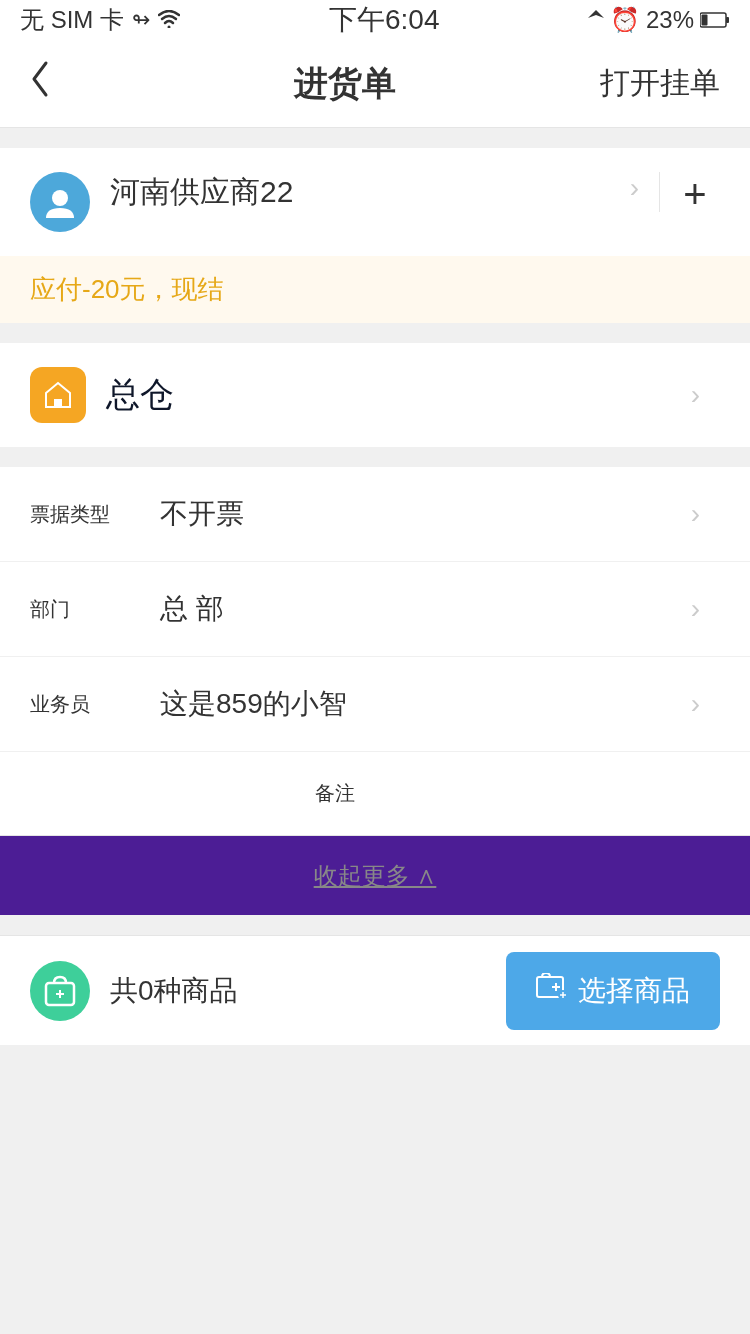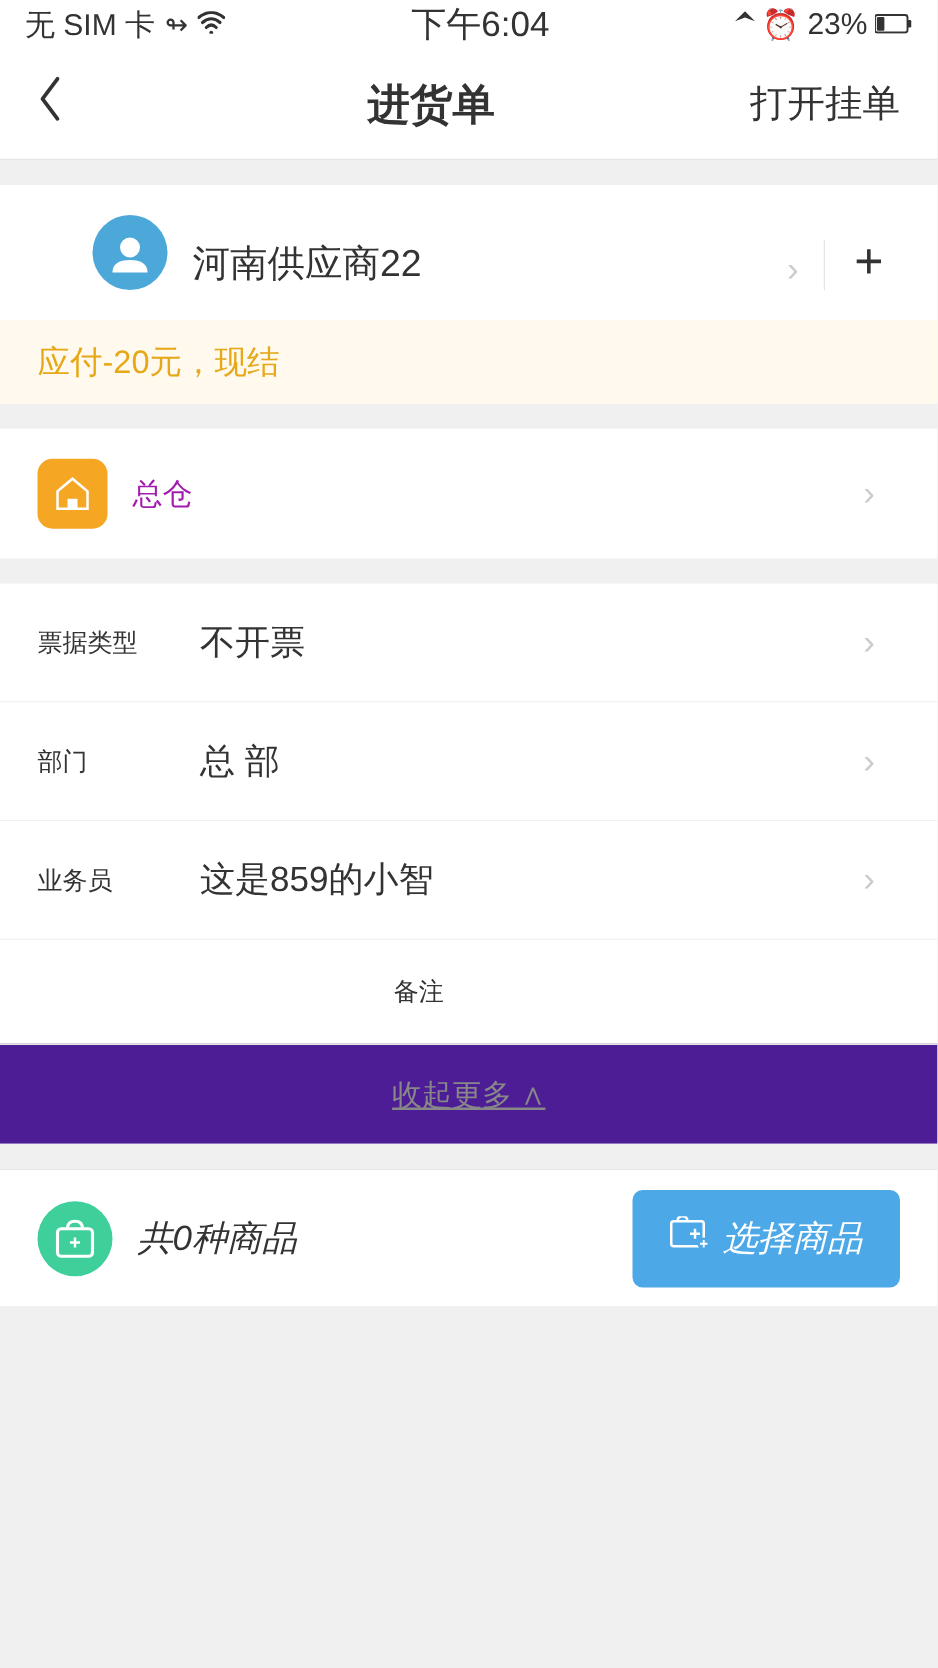--- a/index.html
+++ b/index.html
@@ -66,24 +66,23 @@
 
     
     .section {
       background: #fff;
       width: 750px;
     }
 
     
     .supplier-row {
       display: flex;
-      align-items: flex-end;
+      align-items: flex-start;
       padding: 24px 30px;
       background: #fff;
-      margin-left: 44px;
     }
     .supplier-avatar {
       width: 60px;
       height: 60px;
       border-radius: 50%;
       background: #4da8da;
       display: flex;
       align-items: center;
       justify-content: center;
       margin-right: 20px;
@@ -160,22 +159,22 @@
       border-radius: 12px;
       background: #f5a623;
       display: flex;
       align-items: center;
       justify-content: center;
       margin-right: 20px;
       flex-shrink: 0;
     }
     .warehouse-name {
       flex: 1;
-      font-size: 24px;
-      color: #a21caf;
+      font-size: 34px;
+      color: #0f172a;
     }
 
     
     .collapse-row {
       width: 750px;
       height: 80px;
       background: #4c1d95;
       display: flex;
       align-items: center;
       justify-content: center;
@@ -188,21 +187,20 @@
 
     
     .bottom-bar {
       width: 750px;
       height: 110px;
       background: #fff;
       display: flex;
       align-items: center;
       padding: 0 30px;
       border-top: 1px solid #e5e5e5;
-      font-style: italic;
     }
     .product-icon {
       width: 60px;
       height: 60px;
       border-radius: 50%;
       background: #3ecf9a;
       display: flex;
       align-items: center;
       justify-content: center;
       margin-right: 20px;

